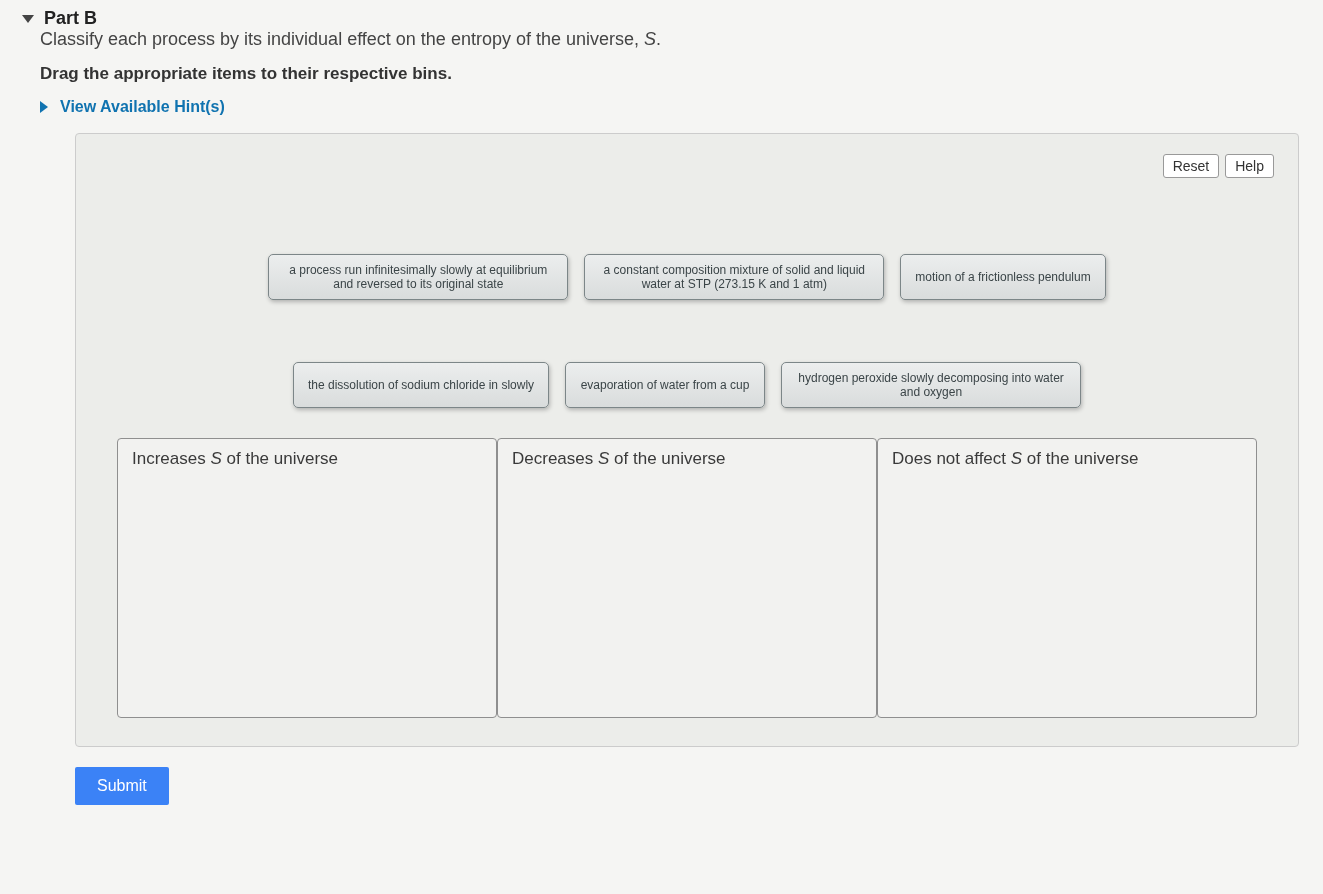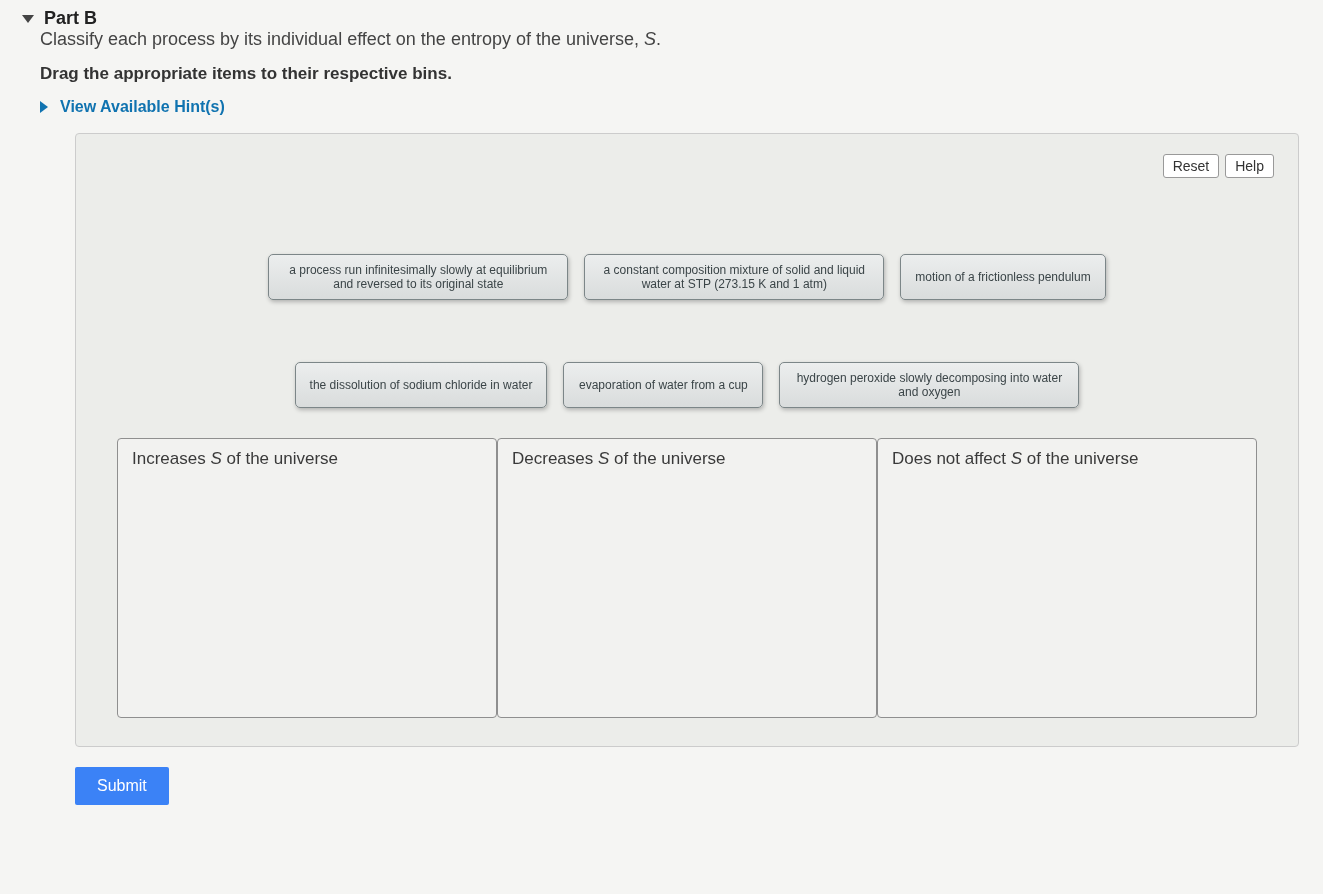--- a/index.html
+++ b/index.html
@@ -141,21 +141,21 @@
   <div class="workspace">
     <div class="top-buttons">
       <button class="btn-small">Reset</button>
       <button class="btn-small">Help</button>
     </div>
 
     <div class="items-area">
       <div class="drag-item">a process run infinitesimally slowly at equilibrium and reversed to its original state</div>
       <div class="drag-item">a constant composition mixture of solid and liquid water at STP (273.15 K and 1 atm)</div>
       <div class="drag-item">motion of a frictionless pendulum</div>
-      <div class="drag-item">the dissolution of sodium chloride in water</div>
+      <div class="drag-item">the dissolution of sodium chloride in slowly</div>
       <div class="drag-item">evaporation of water from a cup</div>
       <div class="drag-item">hydrogen peroxide slowly decomposing into water and oxygen</div>
     </div>
 
     <div class="bins-row">
       <div class="bin">
         <div class="bin-title">
           <span>Increases </span><span class="ital">S</span><span> of the universe</span>
         </div>
       </div>

